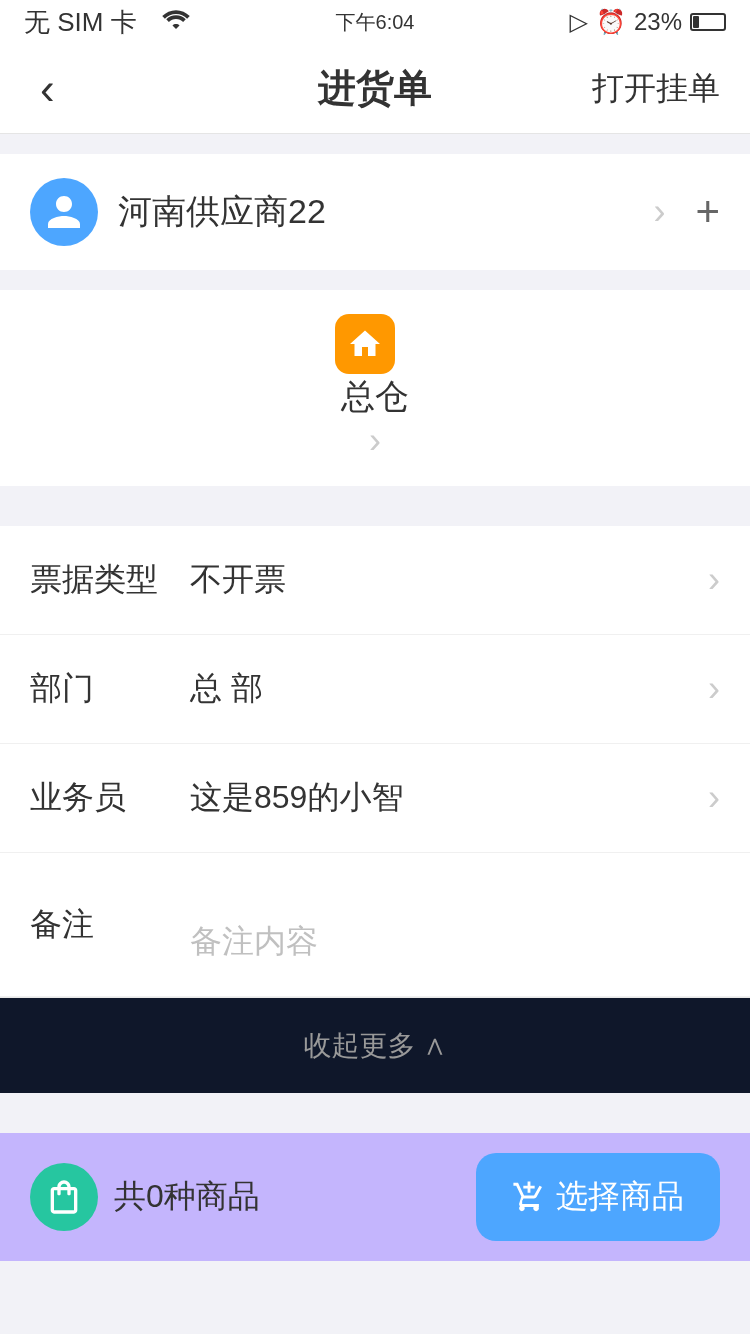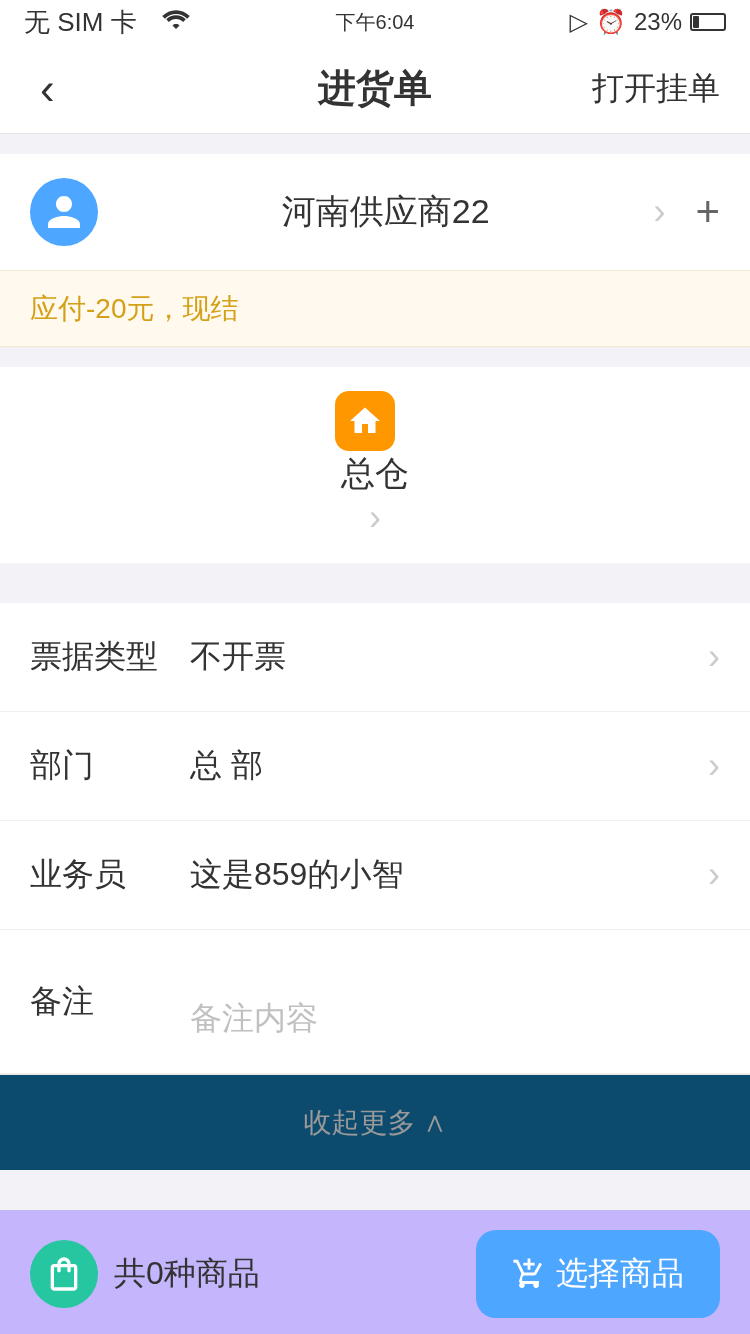--- a/index.html
+++ b/index.html
@@ -88,21 +88,20 @@
       margin-bottom: 0;
     }
 
     
     .supplier-row {
       background: #fff;
       display: flex;
       align-items: center;
       padding: 24px 30px;
       border-bottom: none;
-      text-align: center;
     }
     .supplier-avatar {
       width: 68px;
       height: 68px;
       border-radius: 50%;
       background: #4da6ff;
       display: flex;
       align-items: center;
       justify-content: center;
       margin-right: 20px;
@@ -205,21 +204,21 @@
     .form-placeholder {
       flex: 1;
       font-size: 32px;
       color: #c0c0c0;
       padding-left: 20px;
       margin-top: 35px;
     }
 
     
     .collapse-row {
-      background: #0c4a6e;
+      background: #0f172a;
       text-align: center;
       padding: 28px 30px;
       border-top: 1px solid #e8e8e8;
     }
     .collapse-text {
       font-size: 28px;
       color: #999;
     }
 
     
@@ -313,23 +312,20 @@
       <svg viewBox="0 0 24 24">
         <path d="M12 12c2.7 0 4.8-2.1 4.8-4.8S14.7 2.4 12 2.4 7.2 4.5 7.2 7.2 9.3 12 12 12zm0 2.4c-3.2 0-9.6 1.6-9.6 4.8v2.4h19.2v-2.4c0-3.2-6.4-4.8-9.6-4.8z"></path>
       </svg>
     </div>
     <div class="supplier-name">河南供应商22</div>
     <div class="supplier-actions">
       <span class="chevron-right">›</span>
       <span class="add-icon">+</span>
     </div>
   </div>
-  <div class="warning-banner">
-    <span class="warning-text">应付-20元，现结</span>
-  </div>
 </div>
 
 <div class="section-gap"></div>
 
 <div class="card">
   <div class="warehouse-row">
     <div class="warehouse-icon">
       <svg viewBox="0 0 24 24">
         <path d="M10 20v-6h4v6h5v-8h3L12 3 2 12h3v8z"></path>
       </svg>

